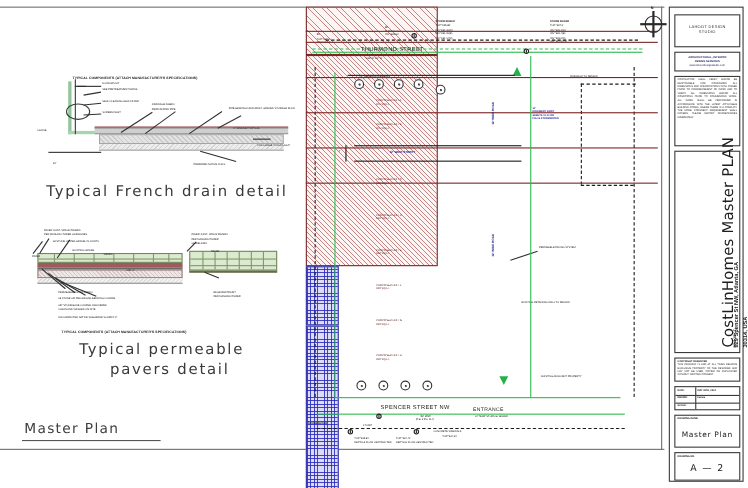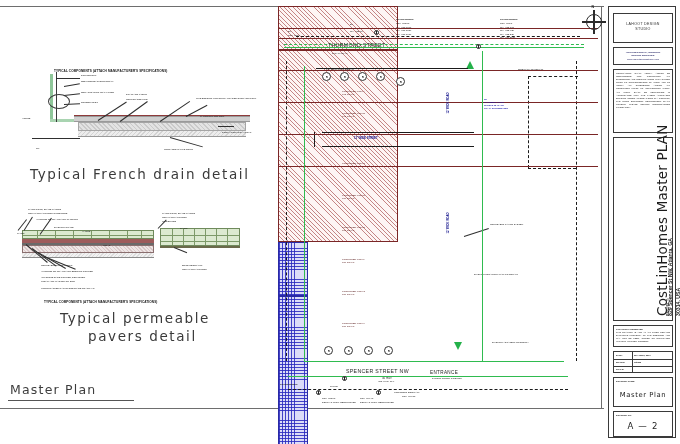--- a/index.html
+++ b/index.html
@@ -30,21 +30,21 @@
     color: #2a2a2a;
     font-size: 2.3px;
     line-height: 1.35;
     letter-spacing: -0.08px;
     text-align: justify;
     white-space: normal;
     word-spacing: 0.3px;
   }
 
   
-  #leftcol { position: absolute; left: 4px; top: 0; width: 272px; height: 383px; }
+  #leftcol { position: absolute; left: 16px; top: 0; width: 272px; height: 383px; }
 
   .detail-title {
     position: absolute;
     font-size: 13.5px;
     color: #3a3a3a;
     letter-spacing: 1.6px;
     font-family: "DejaVu Sans", sans-serif;
     white-space: nowrap;
   }
   .comp-note {

